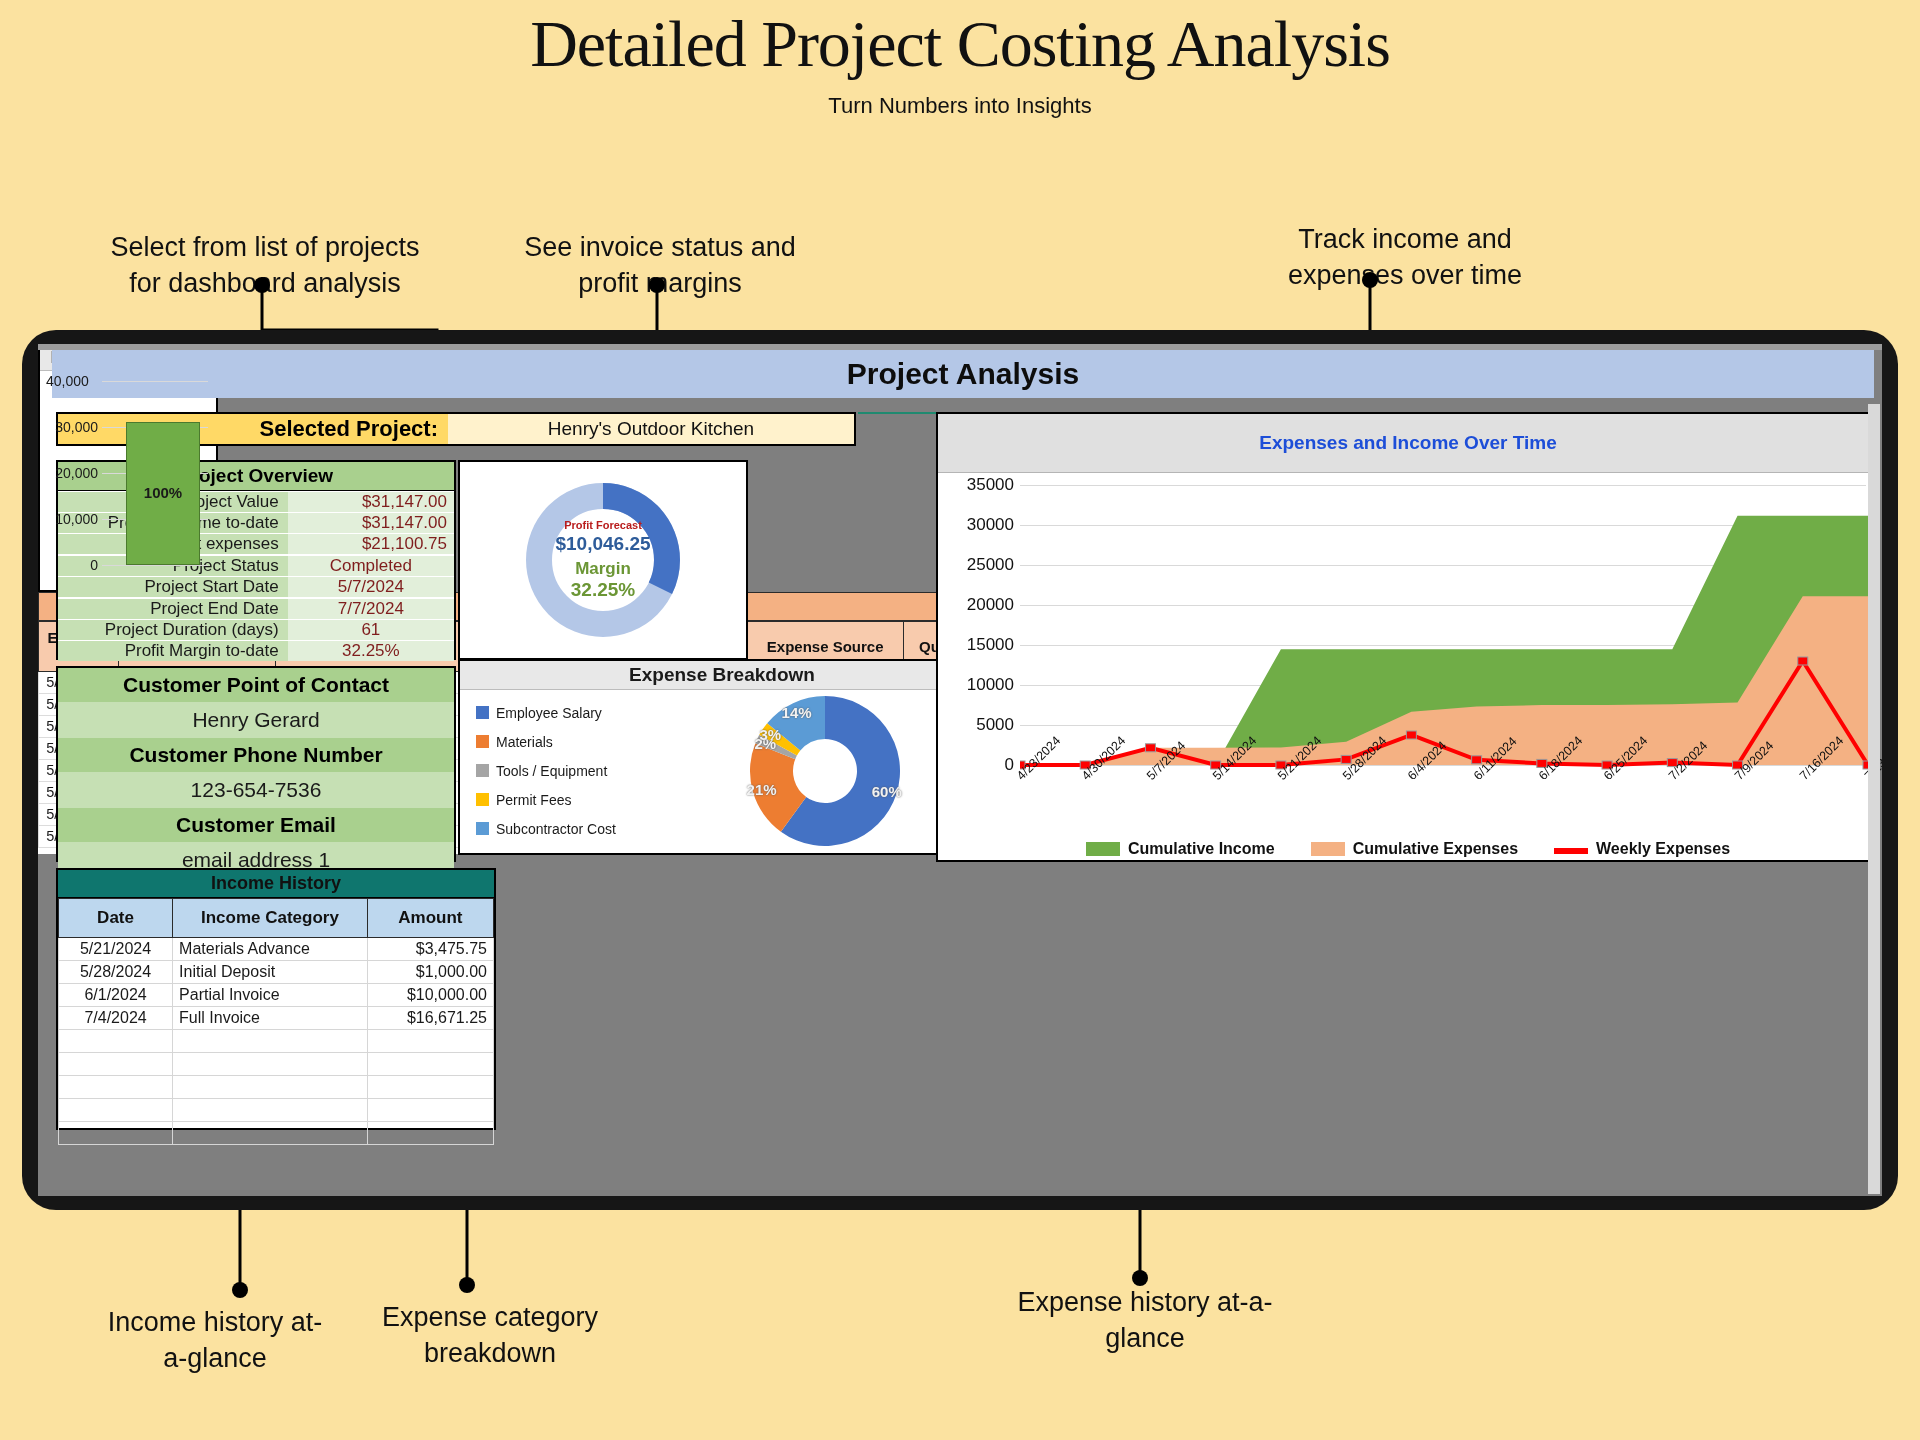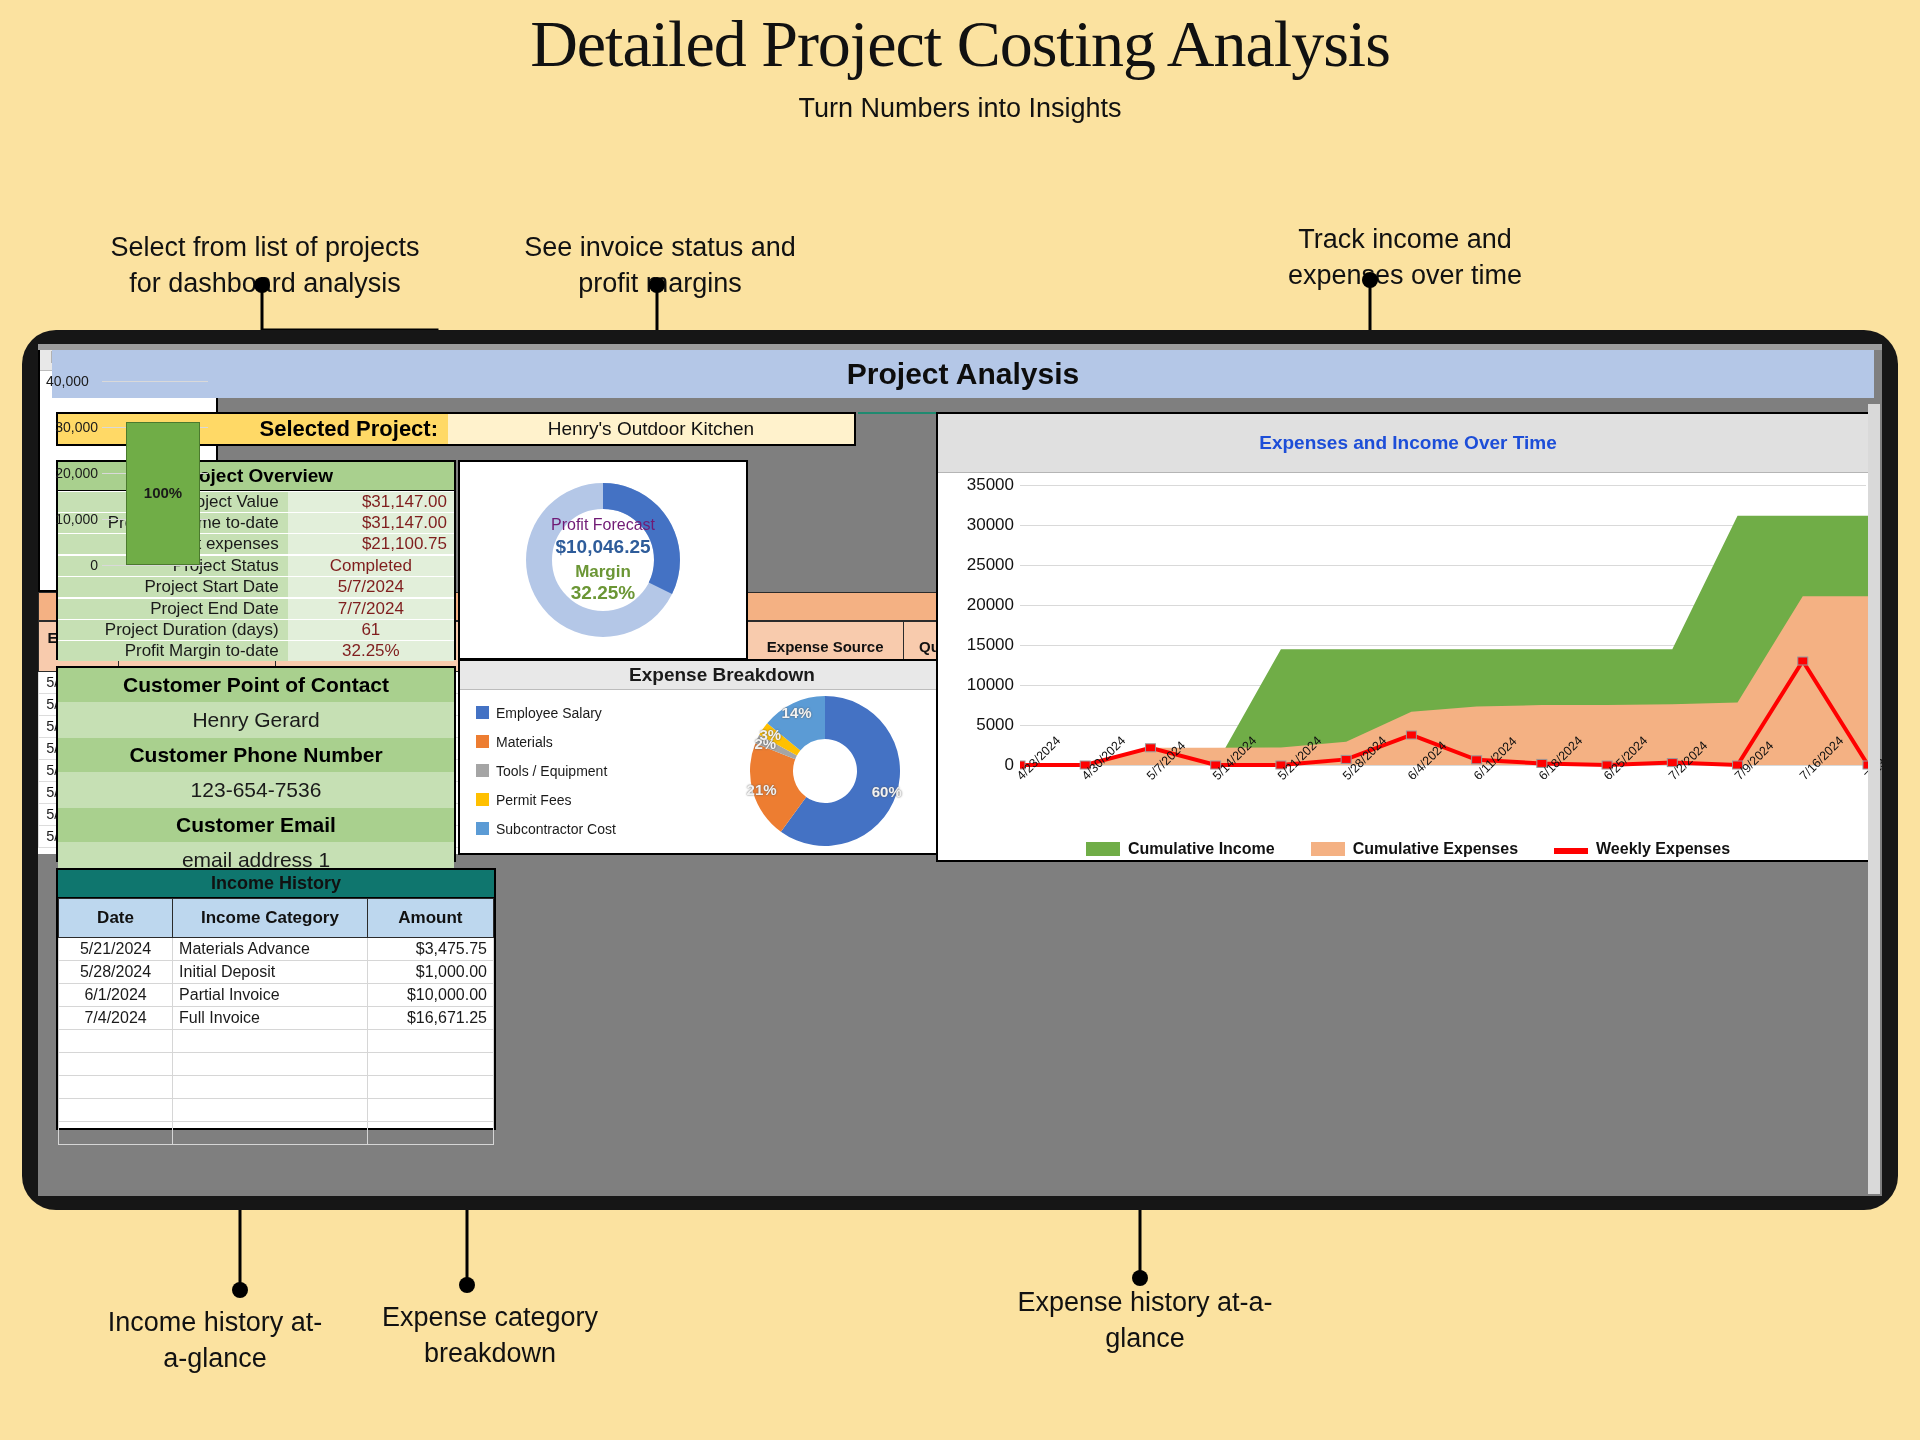--- a/index.html
+++ b/index.html
@@ -17,21 +17,21 @@
     font-family: "Liberation Serif", serif;
     font-size: 66px;
     font-weight: 400;
     letter-spacing: -1px;
     color: #111;
     margin-top: 8px;
     line-height: 1.08;
   }
   .page-subtitle {
     text-align: center;
-    font-size: 27px;
+    font-size: 22px;
     color: #111;
     margin-top: 14px;
   }
 
   
   .annot {
     position: absolute;
     text-align: center;
     font-size: 27px;
     line-height: 1.32;
@@ -112,21 +112,21 @@
   .ov-v.center { text-align: center; padding-right: 0; }
 
   
   #profit { left: 420px; top: 116px; width: 290px; height: 200px;
             display: flex; align-items: center; justify-content: center; }
   .donut-wrap { position: relative; width: 168px; height: 168px; }
   .donut-center {
     position: absolute; inset: 0; display: flex; flex-direction: column;
     align-items: center; justify-content: center; text-align: center;
   }
-  .pf-label { font-size: 16px; font-weight: normal; color: #701a75; }
+  .pf-label { font-size: 11px; font-weight: bold; color: #b91c1c; }
   .pf-value { font-size: 19px; font-weight: bold; color: #2e5c9a; margin-top: 2px; }
   .pf-margin-label { font-size: 17px; font-weight: bold; color: #6b9635; margin-top: 4px; }
   .pf-margin { font-size: 19px; font-weight: bold; color: #6b9635; }
 
   
   #invoices { left: 714px; top: 68px; width: 180px; height: 248px;
               border: 2px solid #000; background: #fff; }
   .inv-head {
     background: #e8e8e8; text-align: center; font-size: 16px;
     color: #1a1a1a; padding: 3px 0; border-bottom: 1px solid #bcbcbc;

